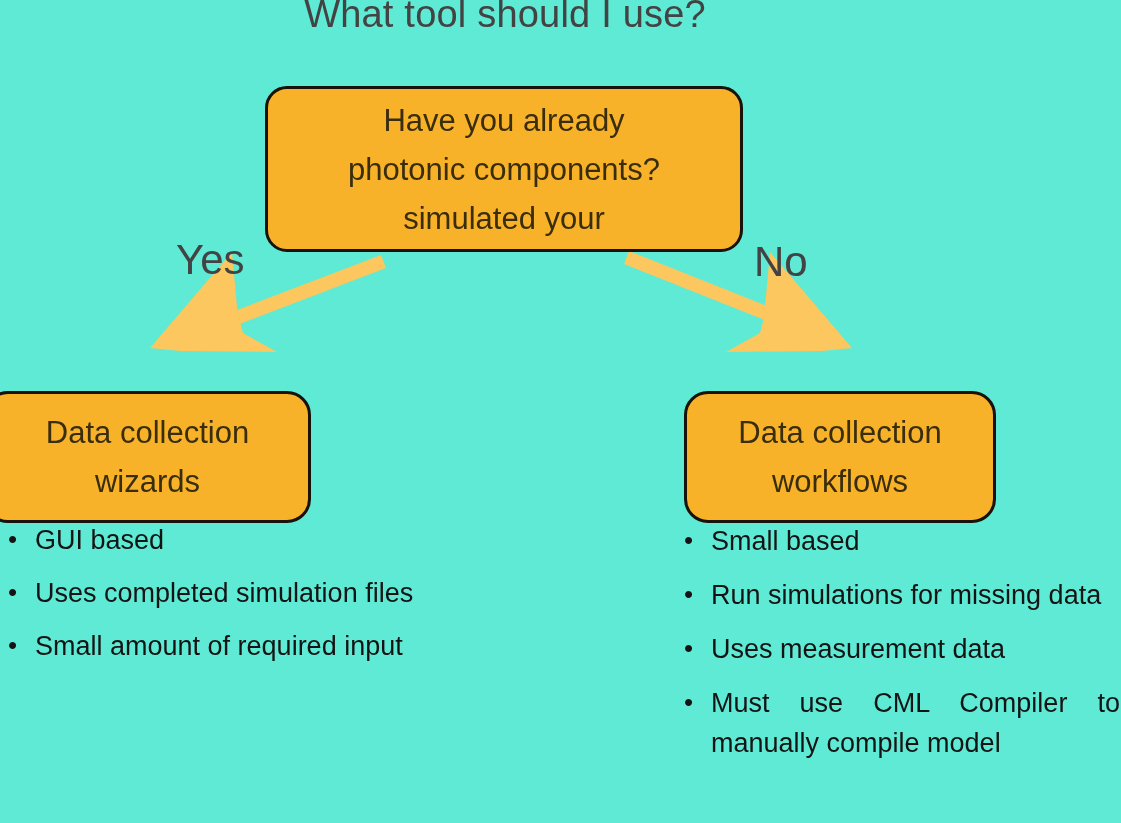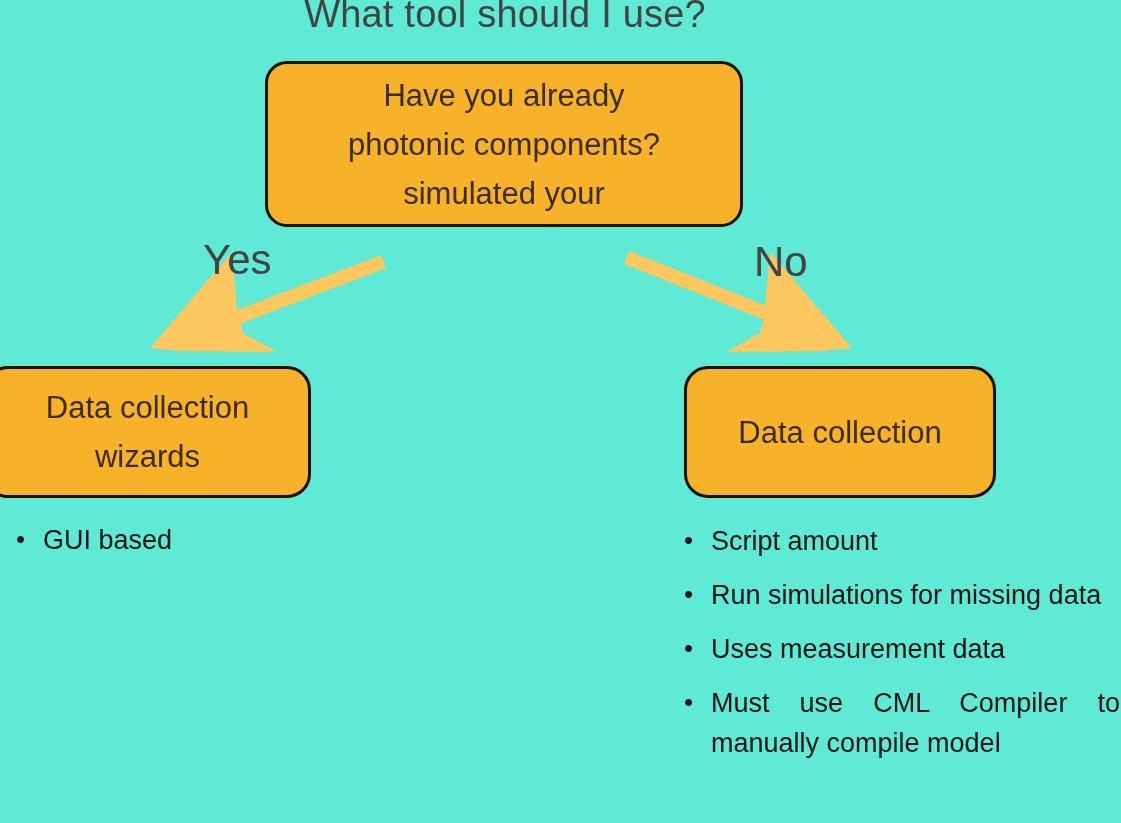--- a/index.html
+++ b/index.html
@@ -40,20 +40,21 @@
     border: 3px solid #18120a;
     border-radius: 22px;
     color: #3a2d0c;
     display: flex;
     align-items: center;
     justify-content: center;
     text-align: center;
     font-size: 31px;
     line-height: 49px;
     padding: 4px 10px;
+    margin-top: 25px;
   }
   .node span { display: block; width: 100%; }
 
   #node-question {
     left: 265px;
     top: 61px;
     width: 478px;
     height: 166px;
   }
   #node-wizards {
@@ -81,21 +82,21 @@
     pointer-events: none;
   }
 
   
   .branch-label {
     position: absolute;
     font-size: 42px;
     line-height: 52px;
     color: #434343;
   }
-  #label-yes { left: 176px; top: 234px; margin-left: 27px; }
+  #label-yes { left: 176px; top: 234px; }
   #label-no  { left: 754px; top: 236px; }
 
   
   .bullets {
     position: absolute;
     list-style: none;
     margin: 0;
     padding: 0;
     color: #141414;
     font-size: 27px;
@@ -114,21 +115,21 @@
     font-size: 26px;
     line-height: 40px;
     color: #141414;
   }
   .bullets li.justify {
     text-align: justify;
     text-align-last: left;
   }
 
   #bullets-left {
-    left: 14px;
+    left: 6px;
     top: 520px;
     width: 455px;
   }
   #bullets-right {
     left: 682px;
     top: 521px;
     width: 438px;
   }
   #bullets-right li { margin-bottom: 14px; }
 </style>
@@ -168,27 +169,30 @@
   <div class="node" id="node-wizards">
     <span>
       <span>Data collection</span>
       <span>wizards</span>
     </span>
   </div>
 
   <div class="node" id="node-workflows">
     <span>
       <span>Data collection</span>
+      <span>workflows</span>
     </span>
   </div>
 
   <ul class="bullets" id="bullets-left">
     <li>GUI based</li>
+    <li>Uses completed simulation files</li>
+    <li>Small amount of required input</li>
   </ul>
 
   <ul class="bullets" id="bullets-right">
-    <li>Script amount</li>
+    <li>Small based</li>
     <li>Run simulations for missing data</li>
     <li>Uses measurement data</li>
     <li class="justify">Must use CML Compiler to manually compile model</li>
   </ul>
 
 </div>
 
 </body></html>

